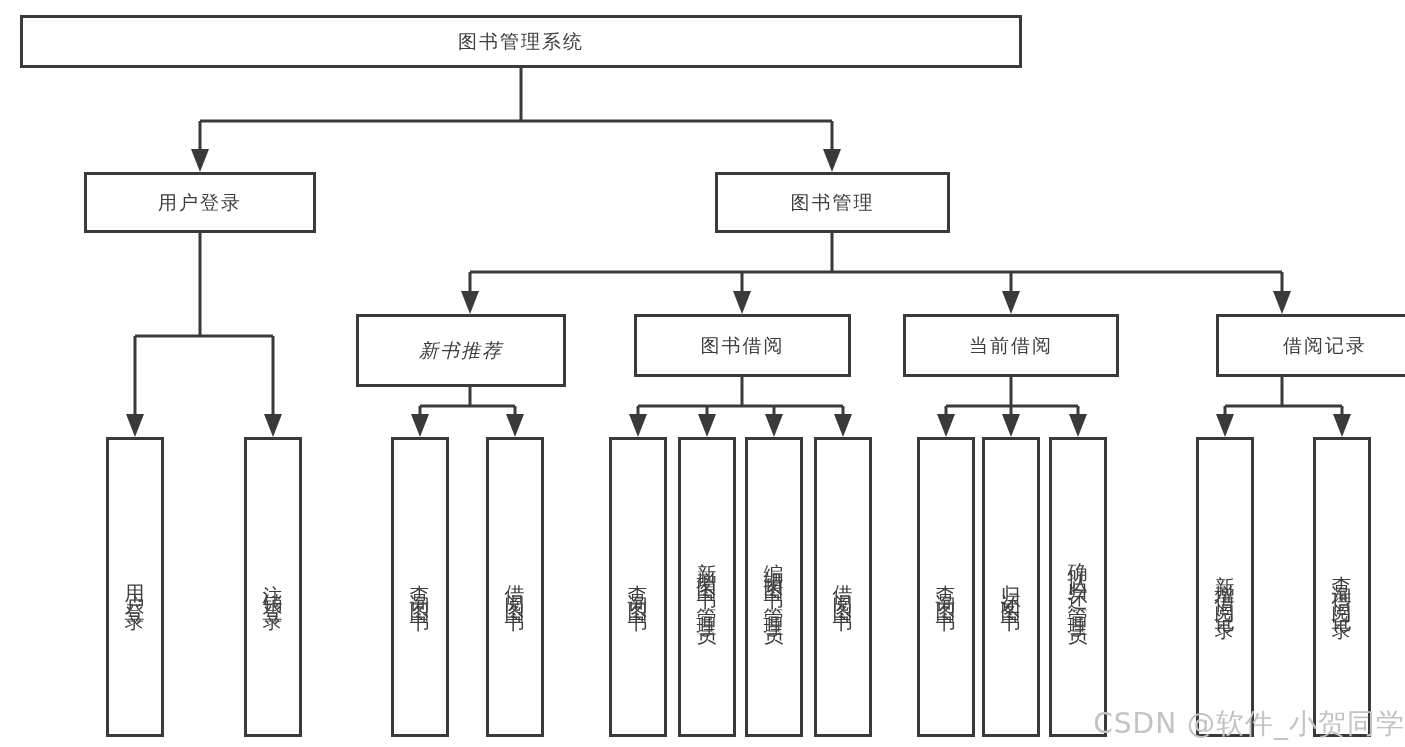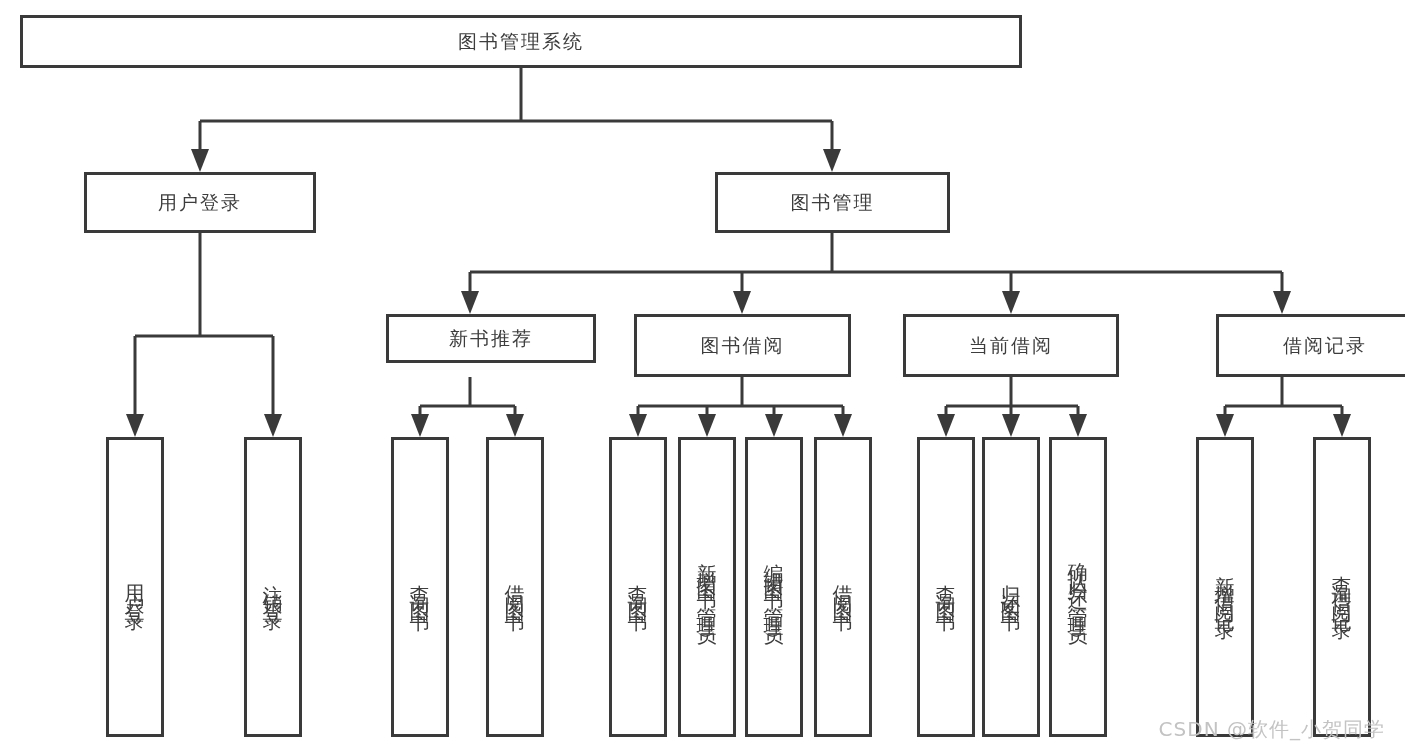--- a/index.html
+++ b/index.html
@@ -37,22 +37,22 @@
     writing-mode:vertical-rl;
     text-orientation:mixed;
     font-size:20px;
     letter-spacing:9px;
     line-height:1;
     color:var(--text);
     white-space:nowrap;
   }
   .watermark{
     position:absolute;
-    right:20px;bottom:4px;
-    font-size:20px;
+    right:0;bottom:4px;
+    font-size:28px;
     color:var(--watermark);
     z-index:5;
     letter-spacing:1px;
     white-space:nowrap;
   }
 </style>
 </head>
 <body>
 
 <div class="canvas">
@@ -105,21 +105,21 @@
       <polygon points="1216,414 1234,414 1225,437"></polygon>
       <polygon points="1333,414 1351,414 1342,437"></polygon>
     </g>
   </svg>
 
   <div class="node hnode" style="left:20px;top:15px;width:1002px;height:53px;">图书管理系统</div>
 
   <div class="node hnode" style="left:84px;top:172px;width:232px;height:61px;">用户登录</div>
   <div class="node hnode" style="left:715px;top:172px;width:235px;height:61px;font-family:Liberation Mono, monospace;">图书管理</div>
 
-  <div class="node hnode" style="left:386px;top:314px;width:210px;height:49px;">新书推荐</div>
+  <div class="node hnode" style="left:356px;top:314px;width:210px;height:73px;font-style:italic;">新书推荐</div>
   <div class="node hnode" style="left:903px;top:314px;width:216px;height:63px;">当前借阅</div>
   <div class="node hnode" style="left:634px;top:314px;width:217px;height:63px;">图书借阅</div>
   <div class="node hnode" style="left:1216px;top:314px;width:218px;height:63px;">借阅记录</div>
 
   <div class="node leaf" style="left:106px;">
     <span class="vtext">用户登录</span>
   </div>
   <div class="node leaf" style="left:244px;">
     <span class="vtext">注销登录</span>
   </div>

